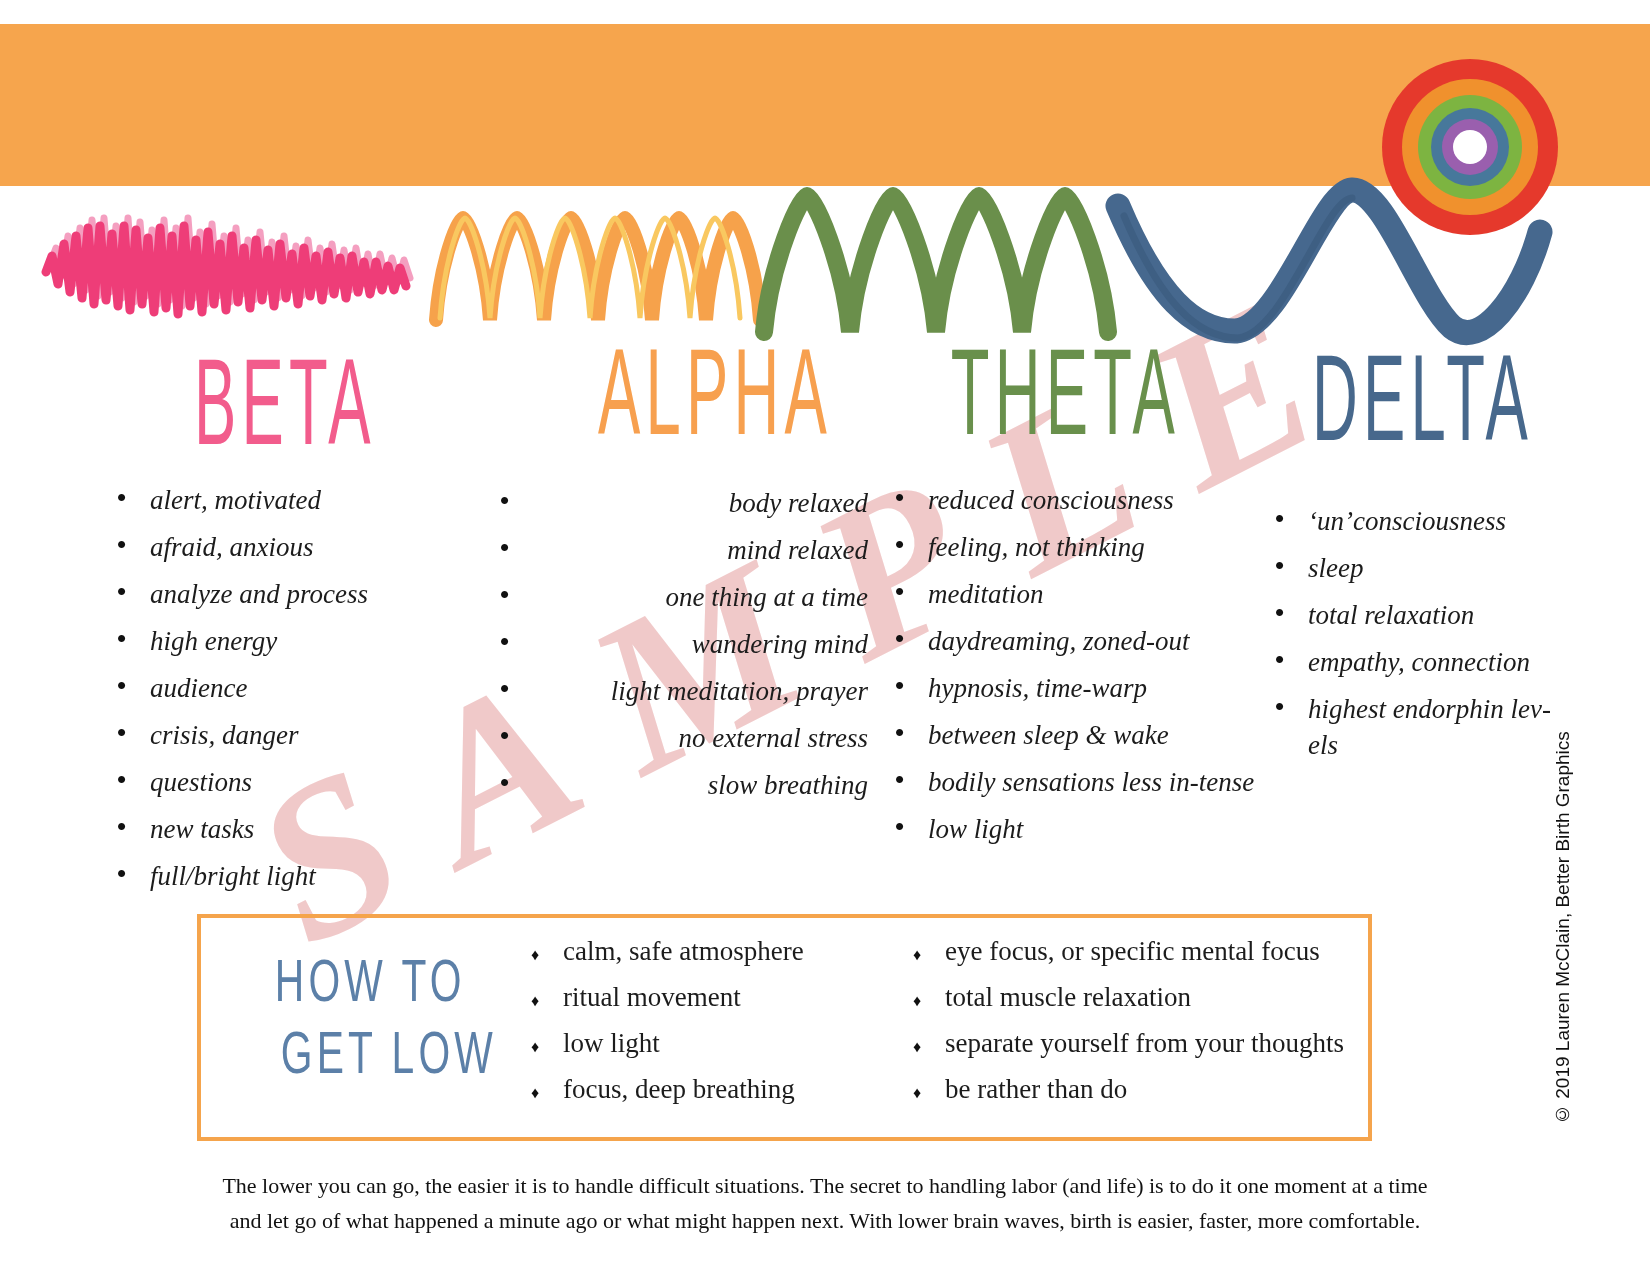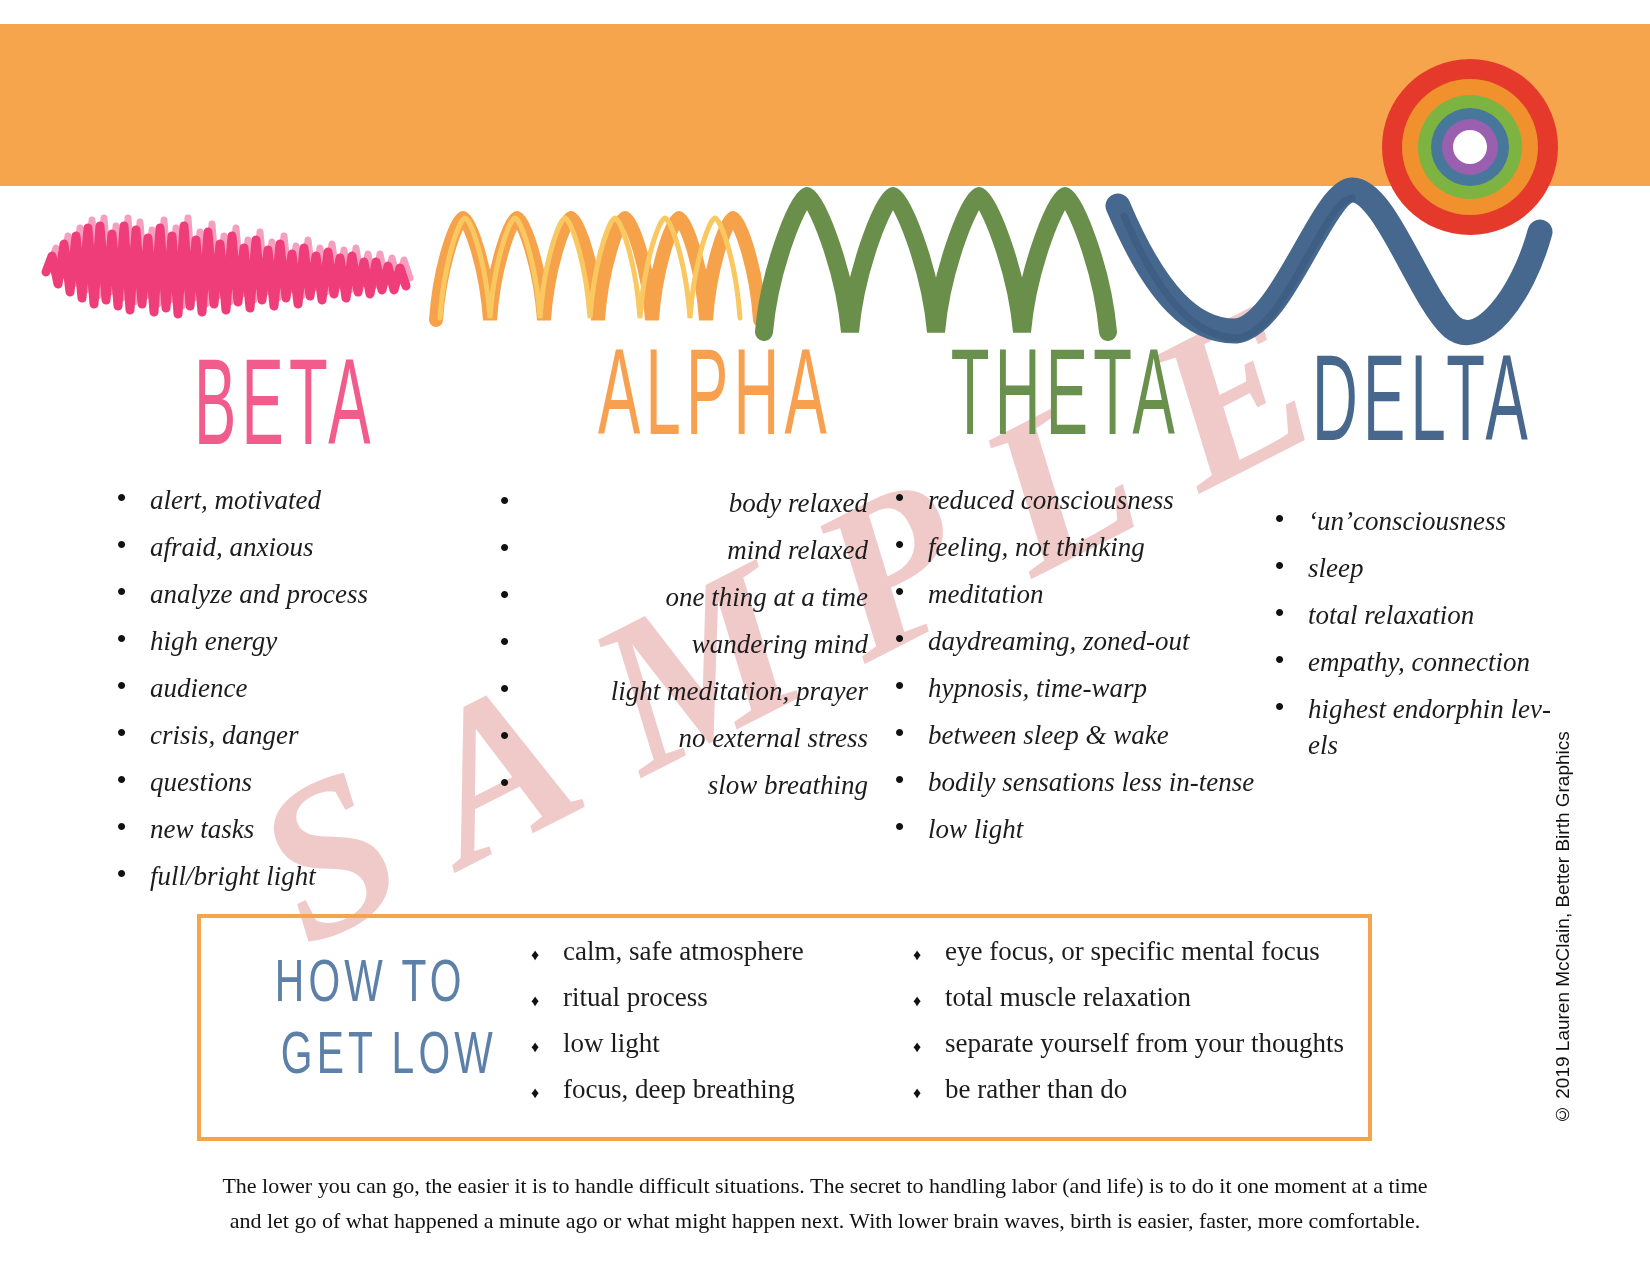--- a/index.html
+++ b/index.html
@@ -160,21 +160,21 @@
     <li>highest endorphin lev-els</li>
   </ul>
 
   <div class="howto-box"></div>
   <div class="howto-title">
     <span class="tline"><span>HOW TO</span></span>
     <span class="tline"><span>GET LOW</span></span>
   </div>
   <ul class="dlist dlist-left">
     <li>calm, safe atmosphere</li>
-    <li>ritual process</li>
+    <li>ritual movement</li>
     <li>low light</li>
     <li>focus, deep breathing</li>
   </ul>
   <ul class="dlist dlist-right">
     <li>eye focus, or specific mental focus</li>
     <li>total muscle relaxation</li>
     <li>separate yourself from your thoughts</li>
     <li>be rather than do</li>
   </ul>
 

